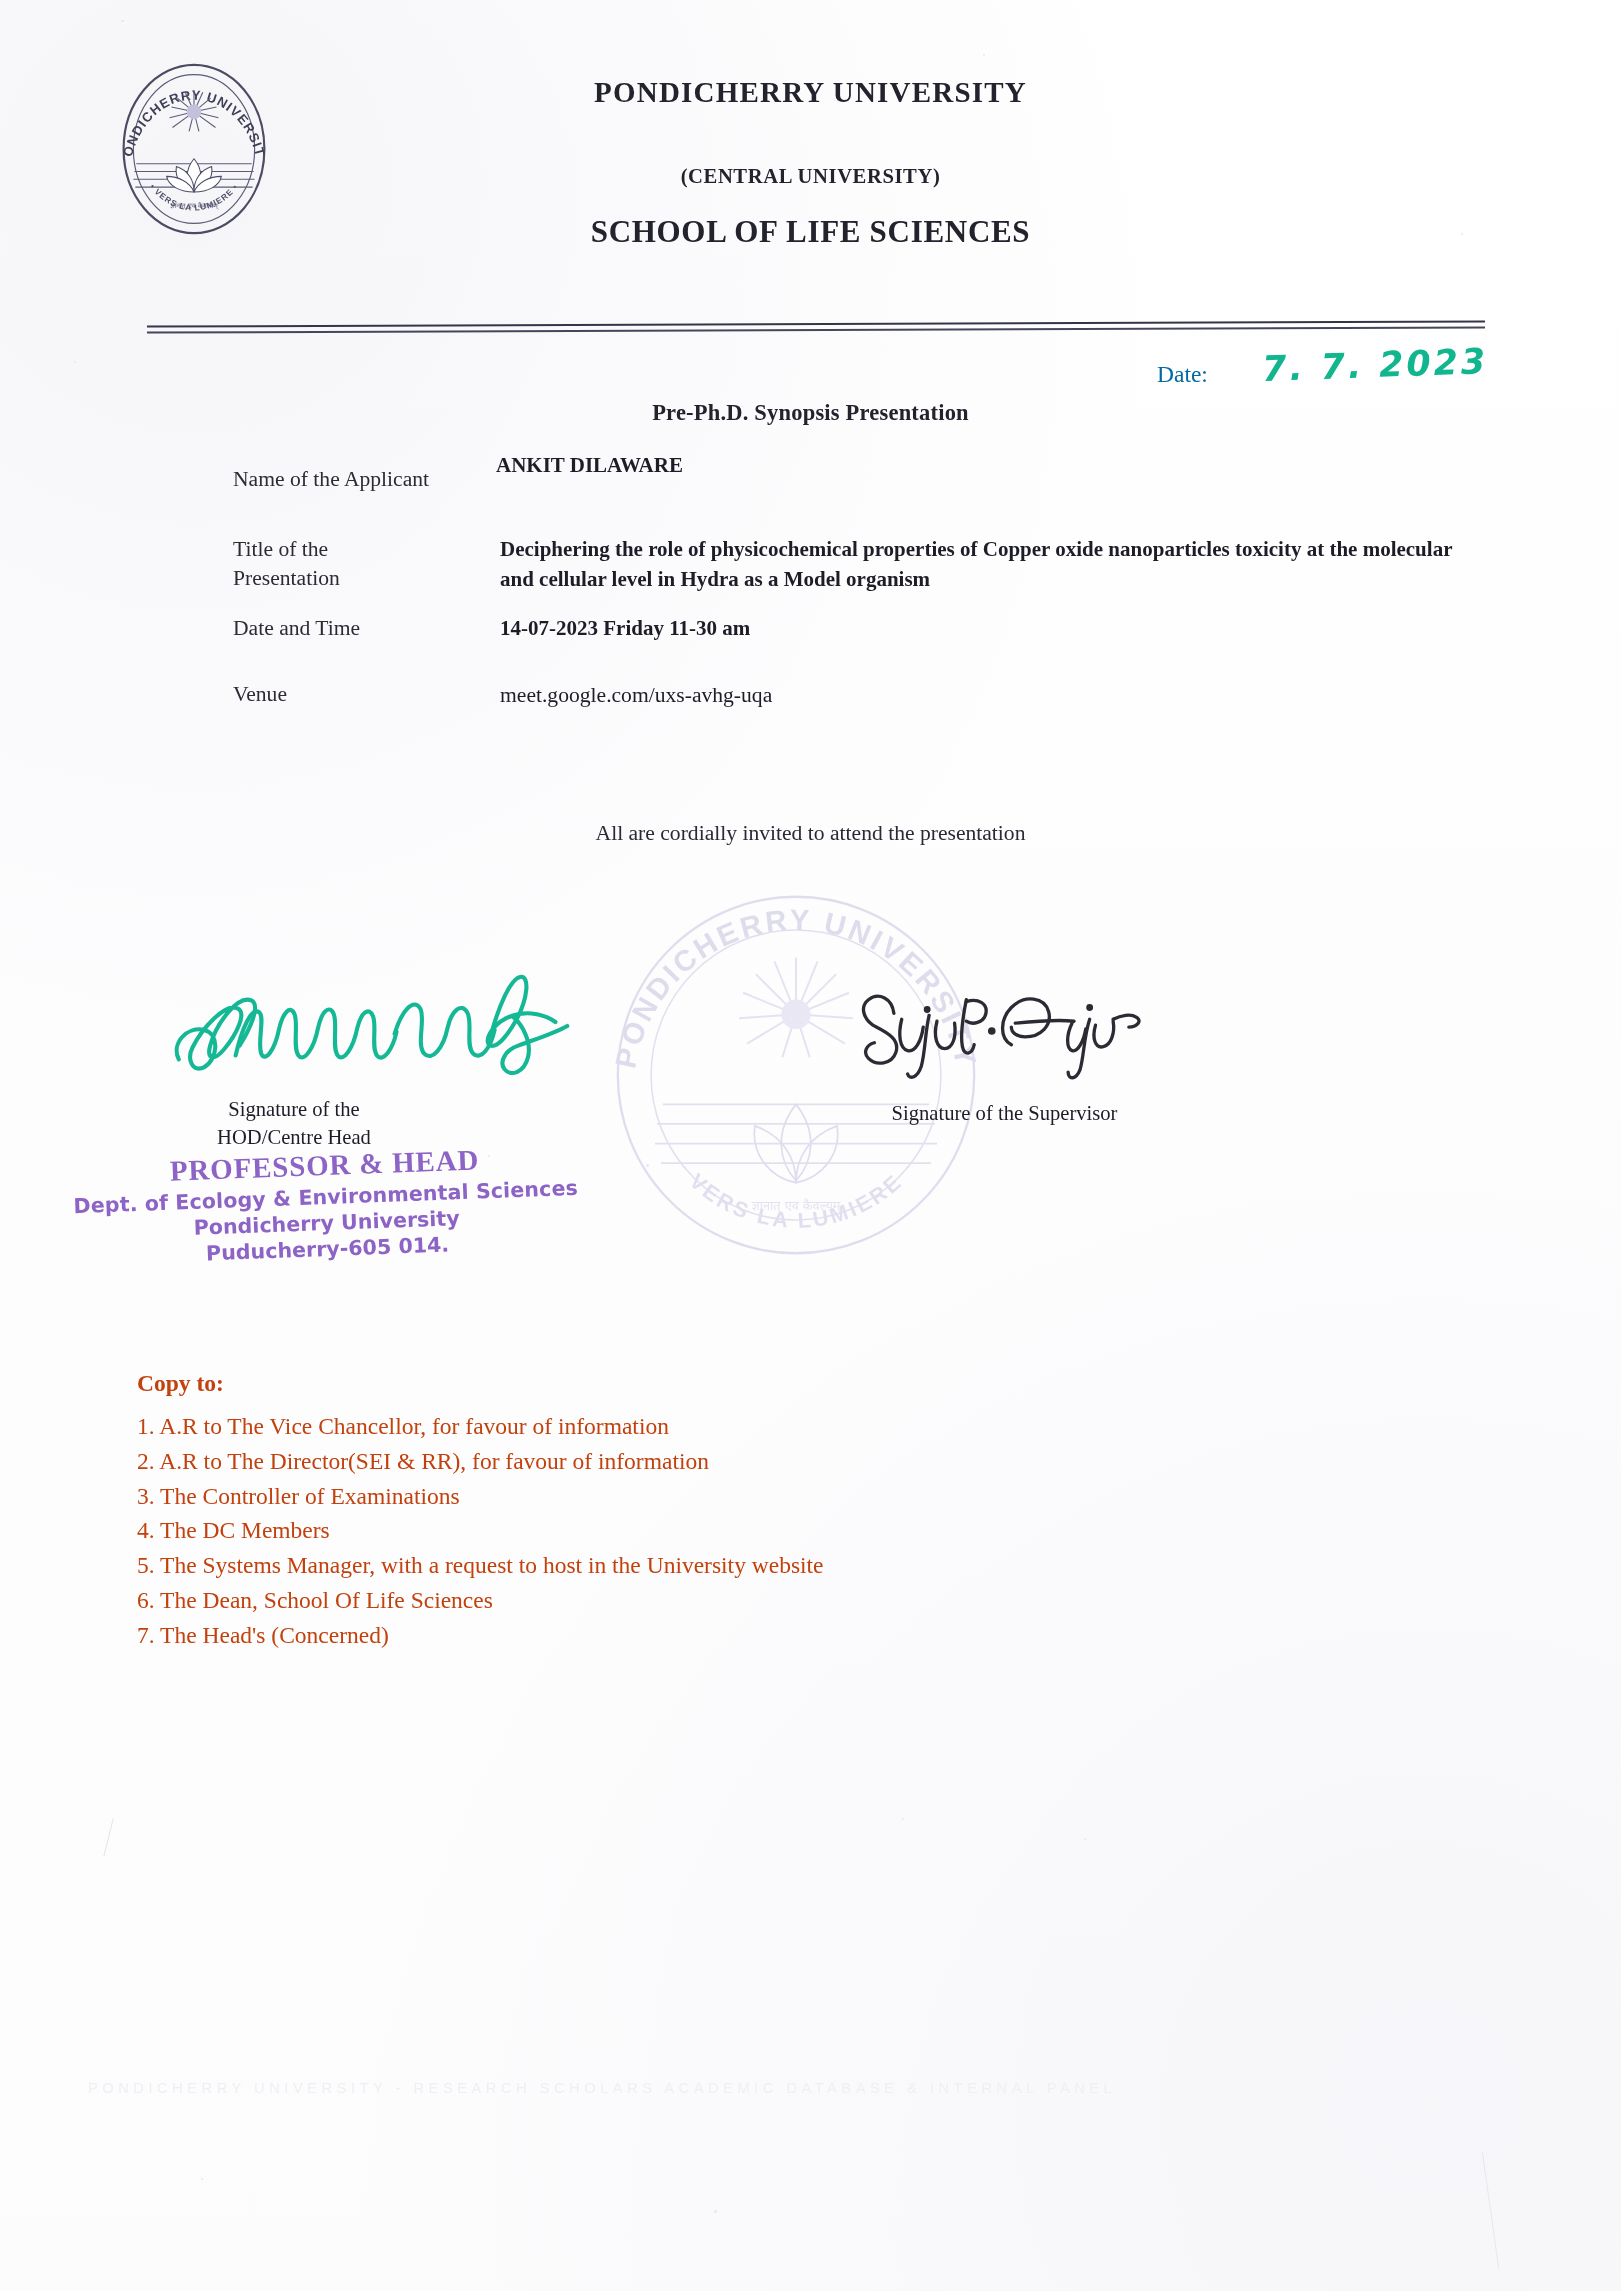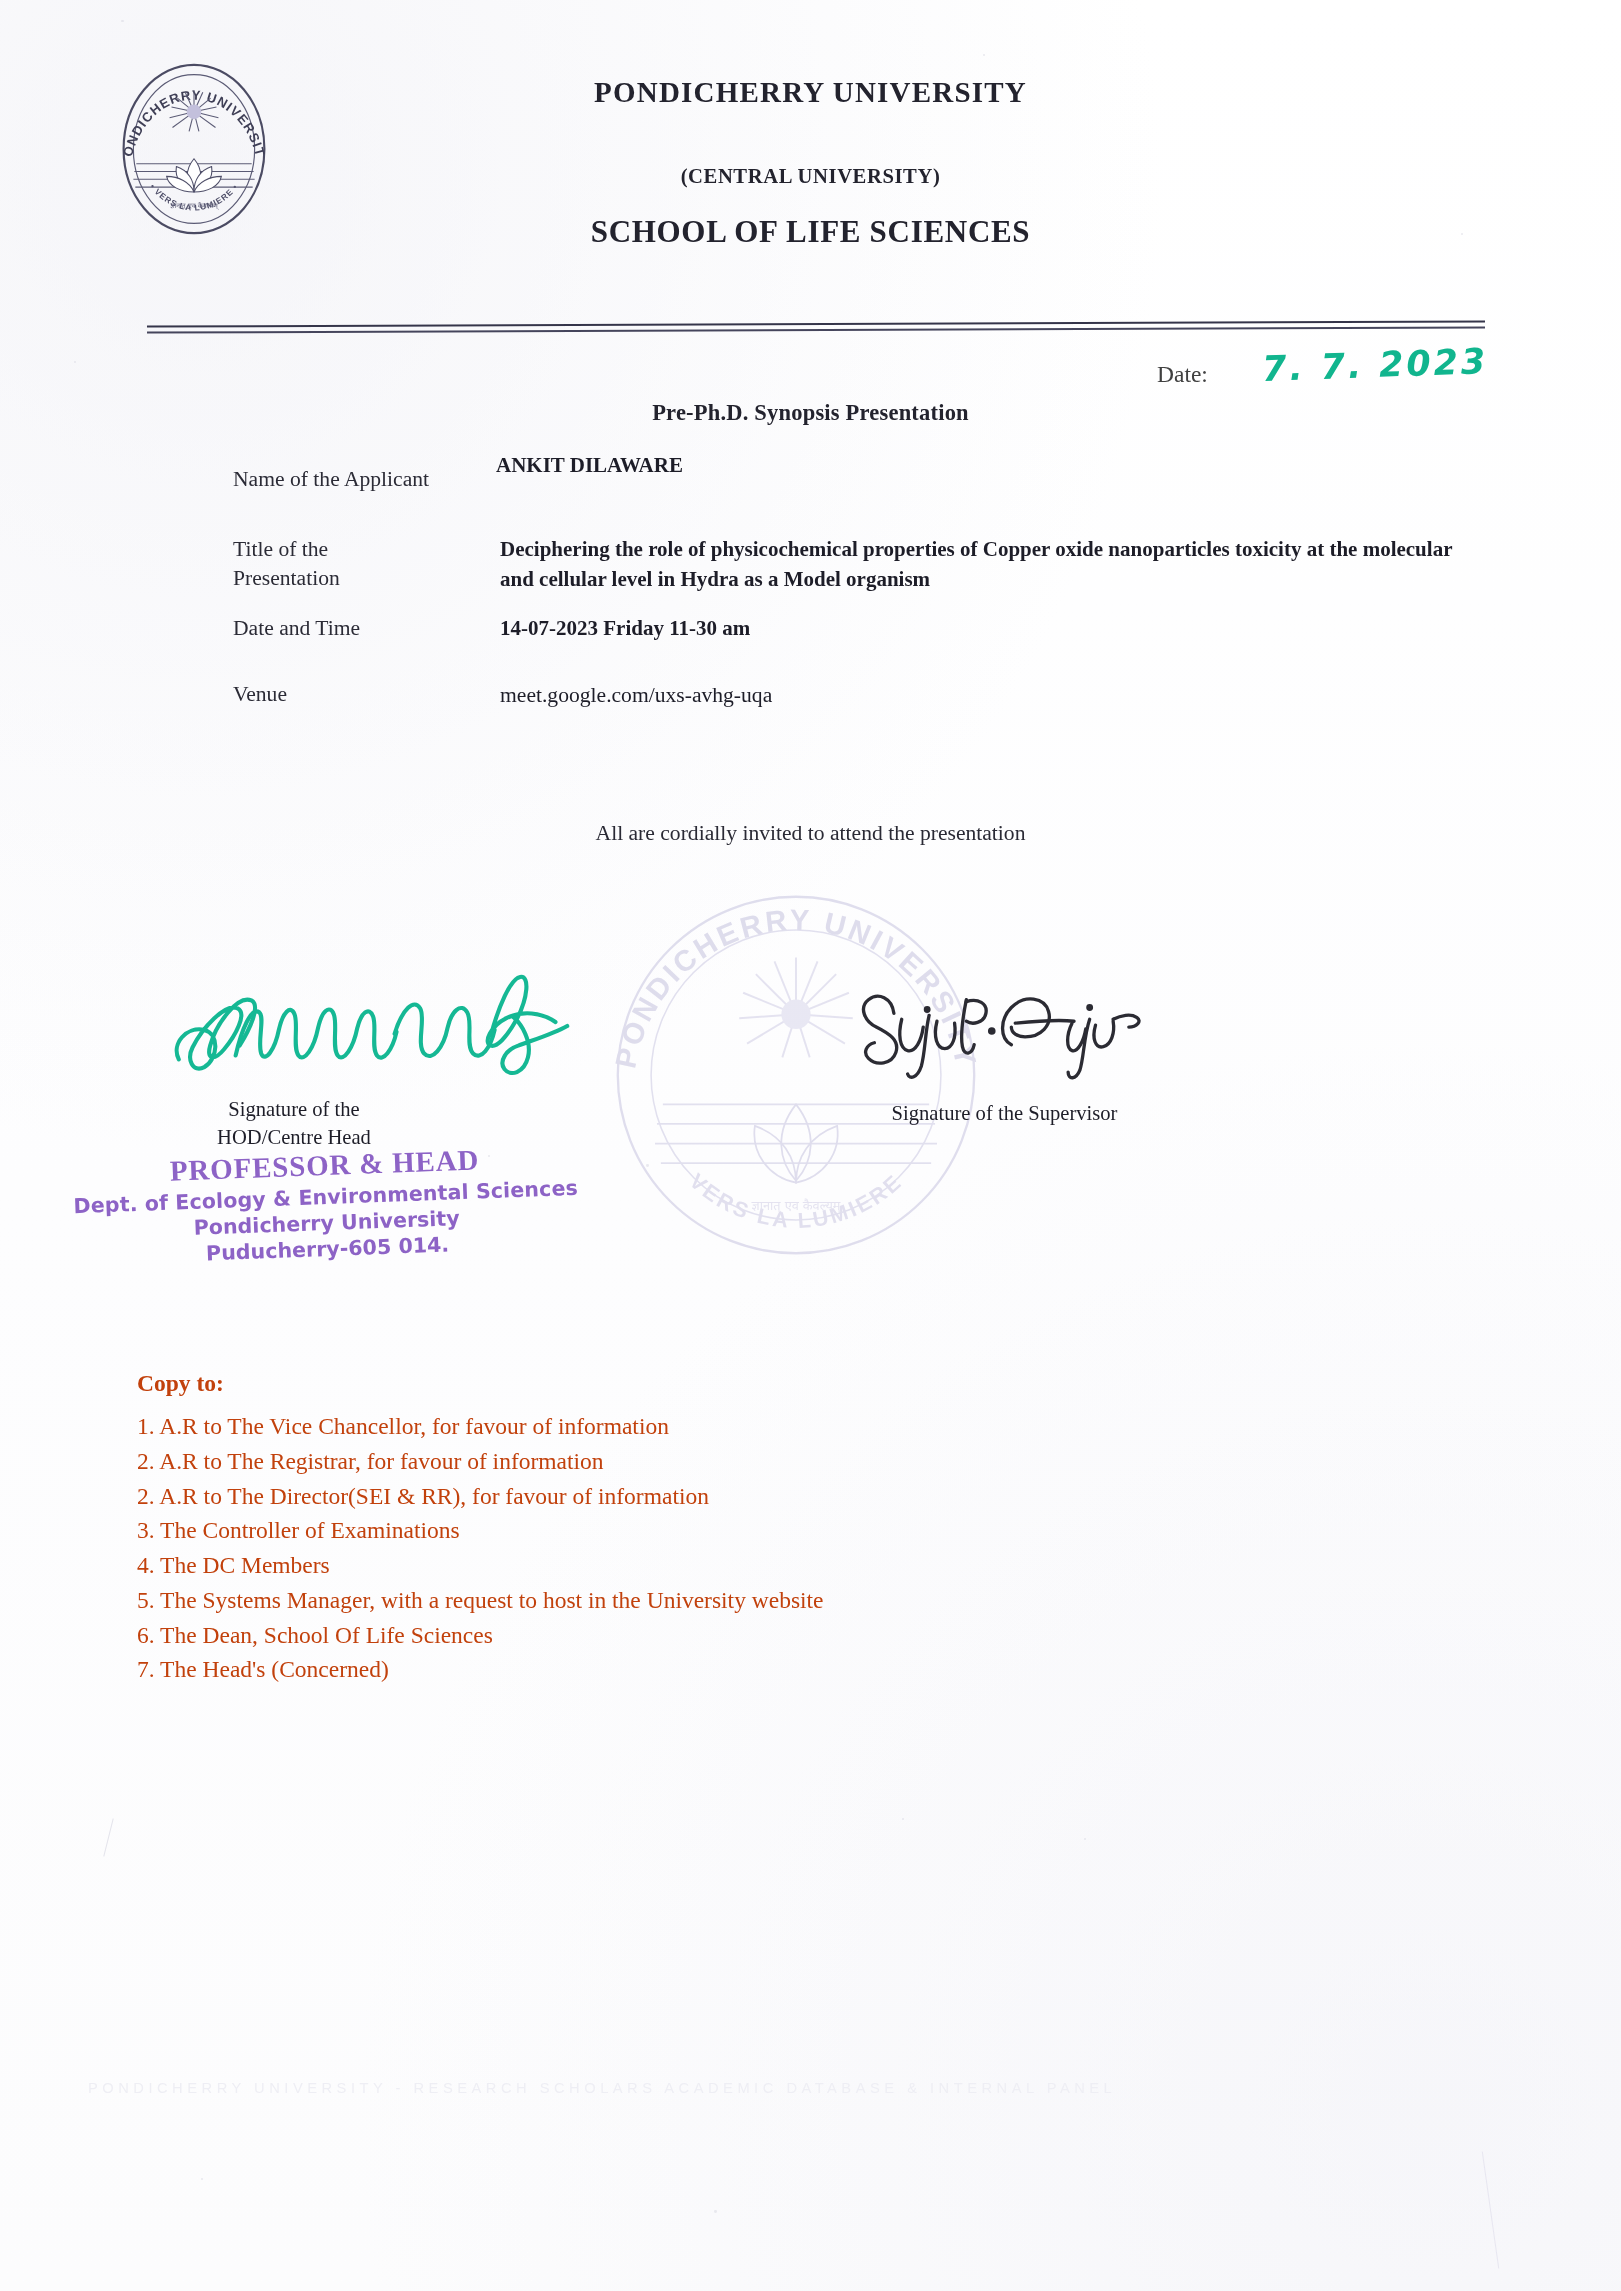--- a/index.html
+++ b/index.html
@@ -66,21 +66,21 @@
   }
   .rules .r1 { height: 2.2px; background: #35354a; }
   .rules .r2 { height: 1.6px; background: #45455c; margin-top: 3.9px; }
 
   
   #date-label {
     position: absolute;
     left: 1157px;
     top: 361px;
     font-size: 23.5px;
-    color: #404040;
+    color: #0369a1;
   }
   #date-value {
     position: absolute;
     left: 1262px;
     top: 345px;
     font-family: "DejaVu Sans", sans-serif;
     font-size: 35px;
     font-weight: 700;
     font-style: italic;
     letter-spacing: 2.9px;
@@ -430,21 +430,20 @@
   <div class="stamp">
     <div class="s1">PROFESSOR &amp; HEAD</div>
     <div class="s2">Dept. of Ecology &amp; Environmental Sciences</div>
     <div class="s3">Pondicherry University</div>
     <div class="s4">Puducherry-605 014.</div>
   </div>
 
   <div id="copy-head">Copy to:</div>
   <div id="copy-list">
     <div>1. A.R to The Vice Chancellor, for favour of information</div>
-    <div>2. A.R to The Registrar, for favour of information</div>
     <div>2. A.R to The Director(SEI &amp; RR), for favour of information</div>
     <div>3. The Controller of Examinations</div>
     <div>4. The DC Members</div>
     <div>5. The Systems Manager, with a request to host in the University website</div>
     <div>6. The Dean, School Of Life Sciences</div>
     <div>7. The Head's (Concerned)</div>
   </div>
 
   <div id="footer-wm">PONDICHERRY UNIVERSITY - RESEARCH SCHOLARS ACADEMIC DATABASE &amp; INTERNAL PANEL</div>
 </div>

